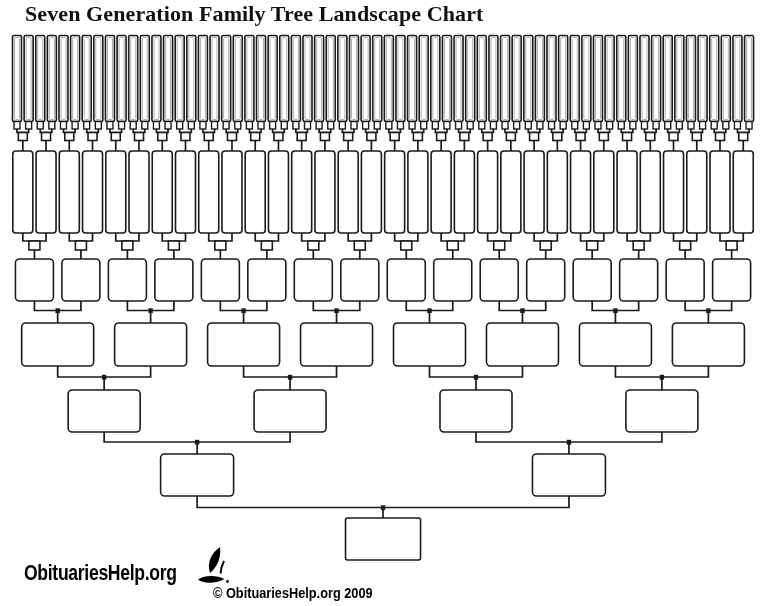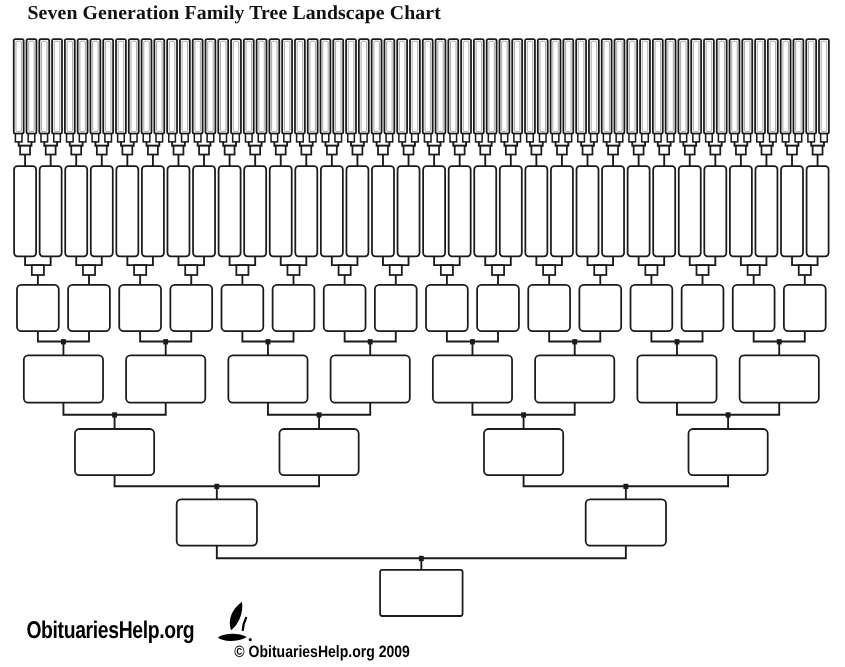--- a/index.html
+++ b/index.html
@@ -1,17 +1,17 @@
 <!DOCTYPE html>
 <html><head>
 <meta charset="utf-8">
 <style>
   html,body{margin:0;padding:0;background:#ffffff;}
   .page{position:relative;width:768px;height:606px;background:#ffffff;overflow:hidden;font-family:"Liberation Sans",sans-serif;}
-  .title{position:absolute;left:25px;top:1px;font-family:"Liberation Serif",serif;font-weight:bold;font-size:18px;letter-spacing:0.1px;color:#111111;white-space:nowrap;}
+  .title{position:absolute;left:25px;top:1px;font-family:"Liberation Serif",serif;font-weight:bold;font-size:22px;letter-spacing:0.1px;color:#111111;white-space:nowrap;}
   #tree{position:absolute;left:0;top:0;}
   .logo-text{position:absolute;left:24px;top:560px;font-weight:bold;font-size:22px;letter-spacing:-0.4px;color:#000000;transform:scaleX(0.80);transform-origin:left top;white-space:nowrap;}
   .leaf{position:absolute;left:193px;top:546px;}
   .copyright{position:absolute;left:213px;top:584px;font-weight:bold;font-size:15px;color:#000000;transform:scaleX(0.85);transform-origin:left top;white-space:nowrap;}
 </style>
 </head>
 <body>
 
 <div class="page">
   <div class="title">Seven Generation Family Tree Landscape Chart</div>

